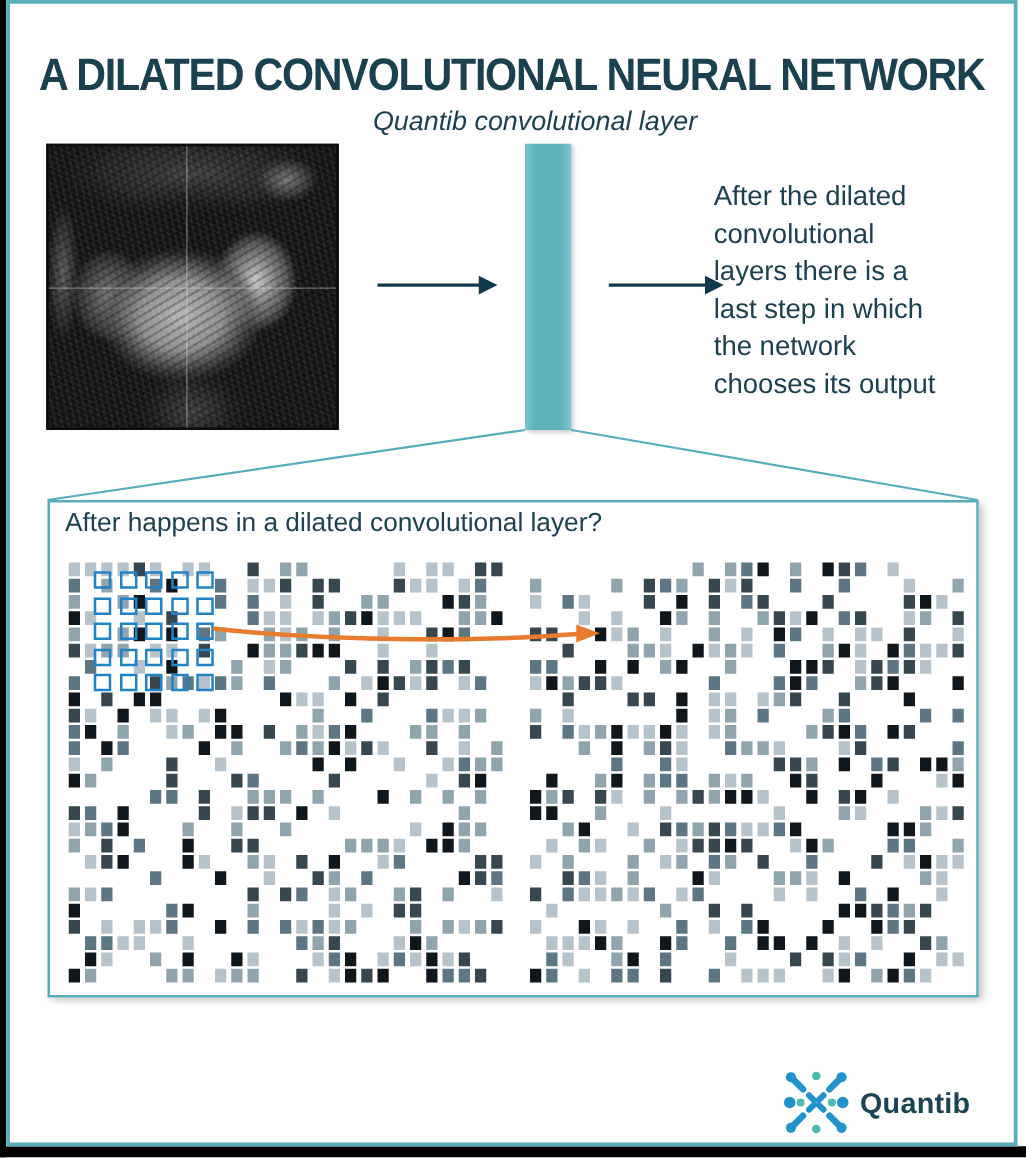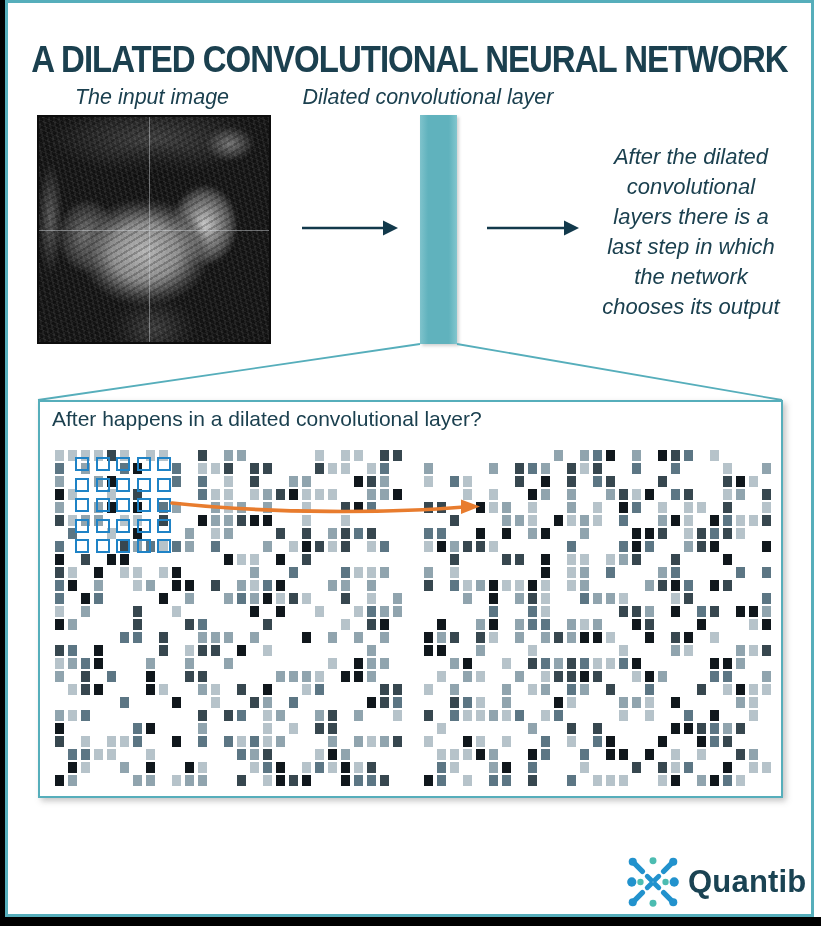--- a/index.html
+++ b/index.html
@@ -46,21 +46,21 @@
   }
   .crosshair-v{position:absolute;left:48%;top:0;width:1px;height:100%;background:rgba(215,220,224,0.45);}
   .crosshair-h{position:absolute;left:0;top:50%;width:100%;height:1px;background:rgba(215,220,224,0.45);}
   .conv-bar{
     position:absolute;left:412px;top:112px;width:37px;height:229px;
     background:linear-gradient(90deg,#7fc3cc 0%,#60b2bd 22%,#60b2bd 78%,#83c6ce 100%);
     box-shadow:2px 2px 3px rgba(0,0,0,0.18);
   }
   .side-note{
     position:absolute;left:563px;top:139px;width:240px;
-    font-size:22px;font-style:italic;line-height:1.36;text-align:center;
+    font-size:22px;line-height:1.36;text-align:left;
     color:var(--navy,#1b404f);white-space:pre-line;
   }
   .zoom-box{
     position:absolute;left:30px;top:397px;width:745px;height:398px;
     border:2px solid var(--teal,#56aebb);box-sizing:border-box;background:#fff;
     box-shadow:3px 3px 6px rgba(90,90,90,0.35);
   }
   .box-heading{
     position:absolute;left:44px;top:404px;
     font-size:21px;color:var(--navy,#1b404f);white-space:nowrap;
@@ -71,34 +71,33 @@
   .filter-overlay{position:absolute;left:0;top:0;}
   .filter-voxel{
     position:absolute;width:14px;height:14px;box-sizing:border-box;
     border:2.5px solid var(--blue,#1f83c6);background:transparent;
   }
   .caption{
     position:absolute;left:40px;top:821px;width:650px;
     font-size:19.5px;line-height:1.5;color:var(--navy,#1b404f);white-space:pre-line;
   }
   .logo{position:absolute;left:618px;top:851px;height:56px;display:flex;align-items:center;}
-  .logo-text{font-size:31px;font-weight:bold;color:#1a4353;margin-left:8px;letter-spacing:0.2px;}
+  .logo-text{font-size:23px;font-weight:bold;color:#1a4353;margin-left:8px;letter-spacing:0.2px;}
 </style>
 </head>
 <body>
 
 <div class="shadow-left"></div>
 <div class="shadow-bottom"></div>
 
 <div class="page">
 
   <h1 class="title">A DILATED CONVOLUTIONAL NEURAL NETWORK</h1>
 
-  <div class="img-label label-input">The input image</div>
-  <div class="img-label label-layer">Dilated convolutional layer</div>
+  <div class="img-label label-layer">Quantib convolutional layer</div>
 
   <div class="mri">
     <div class="crosshair-v"></div>
     <div class="crosshair-h"></div>
   </div>
 
   <div class="conv-bar"></div>
 
   <div class="side-note">After the dilated
 convolutional

